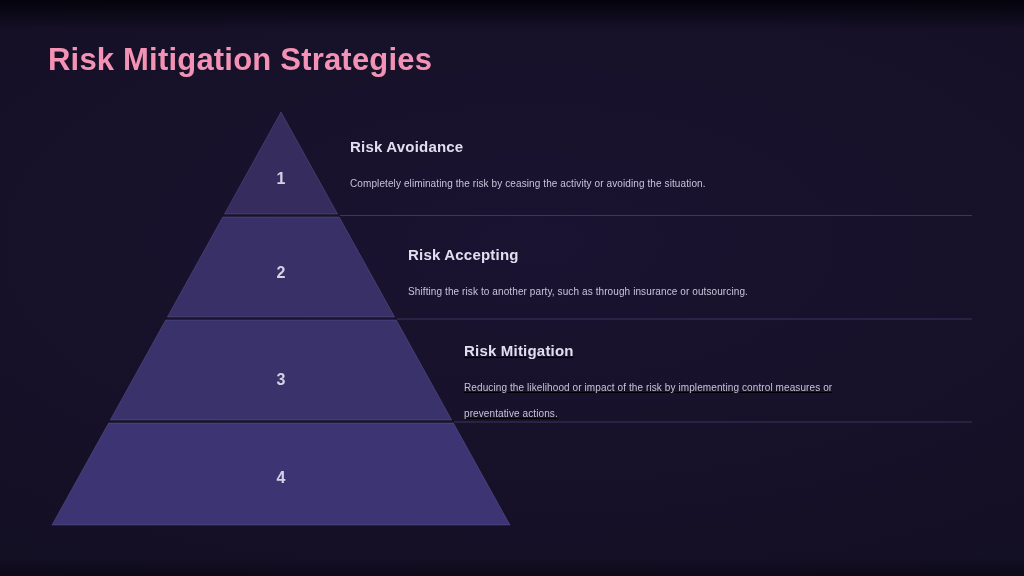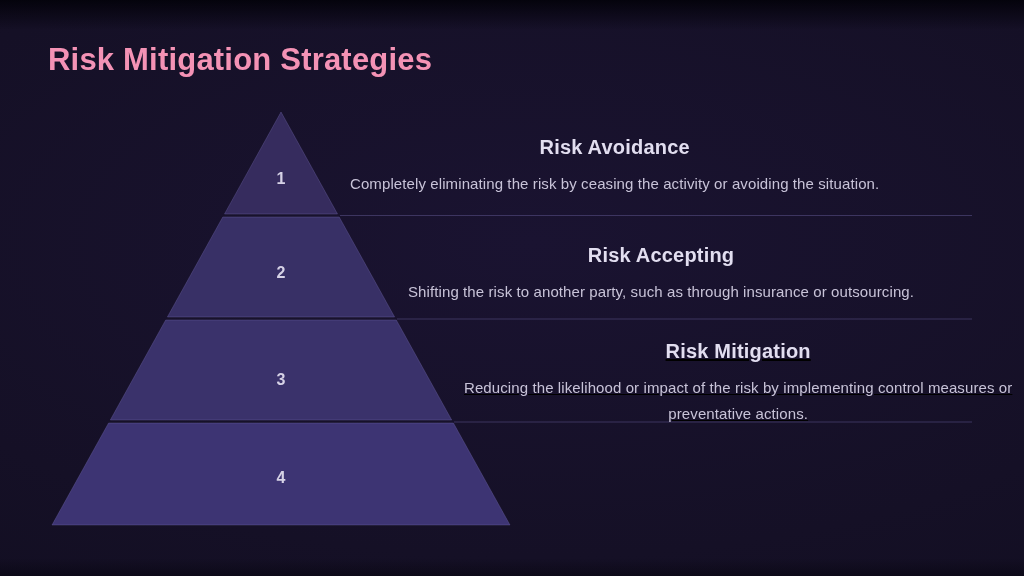--- a/index.html
+++ b/index.html
@@ -5,21 +5,21 @@
   * { margin: 0; padding: 0; box-sizing: border-box; }
   html, body { width: 1024px; height: 576px; overflow: hidden; }
   body {
     font-family: "Liberation Sans", "DejaVu Sans", sans-serif;
     background-color: #141023;
     background-image:
       linear-gradient(180deg, rgba(3,2,10,0.92) 0px, rgba(3,2,10,0.0) 30px),
       linear-gradient(0deg, rgba(3,2,10,0.45) 0px, rgba(3,2,10,0.0) 18px),
       radial-gradient(130% 105% at 52% 42%, #1a1331 0%, #151026 52%, #0f0c1d 100%);
   }
-  .slide { position: relative; width: 1024px; height: 576px; text-align: center; }
+  .slide { position: relative; width: 1024px; height: 576px; }
 
   .slide-title {
     position: absolute;
     left: 48px; top: 42px;
     font-size: 31px;
     line-height: 36px;
     font-weight: 700;
     color: #f492b5;
     letter-spacing: 0.2px;
   }
@@ -40,29 +40,29 @@
     font-size: 16px;
     font-weight: 700;
   }
   .divider-line {
     stroke-width: 1.2;
     stroke-opacity: 0.75;
   }
 
   .tier-row { position: absolute; }
   .tier-row .row-heading {
-    font-size: 20px;
+    font-size: 15px;
     line-height: 18px;
     font-weight: 700;
     color: #e2def0;
     letter-spacing: 0.2px;
   }
   .tier-row .row-desc {
     margin-top: 15px;
-    font-size: 15px;
+    font-size: 10px;
     line-height: 26px;
     color: #c8c3d8;
     white-space: pre-line;
     letter-spacing: 0.1px;
   }
   .row-1 { left: 350px; top: 138px; }
   .row-2 { left: 408px; top: 246px; }
   .row-3 { left: 464px; top: 342px; text-decoration: underline; }
   .row-4 { left: 523px; top: 450px; }
 </style>

